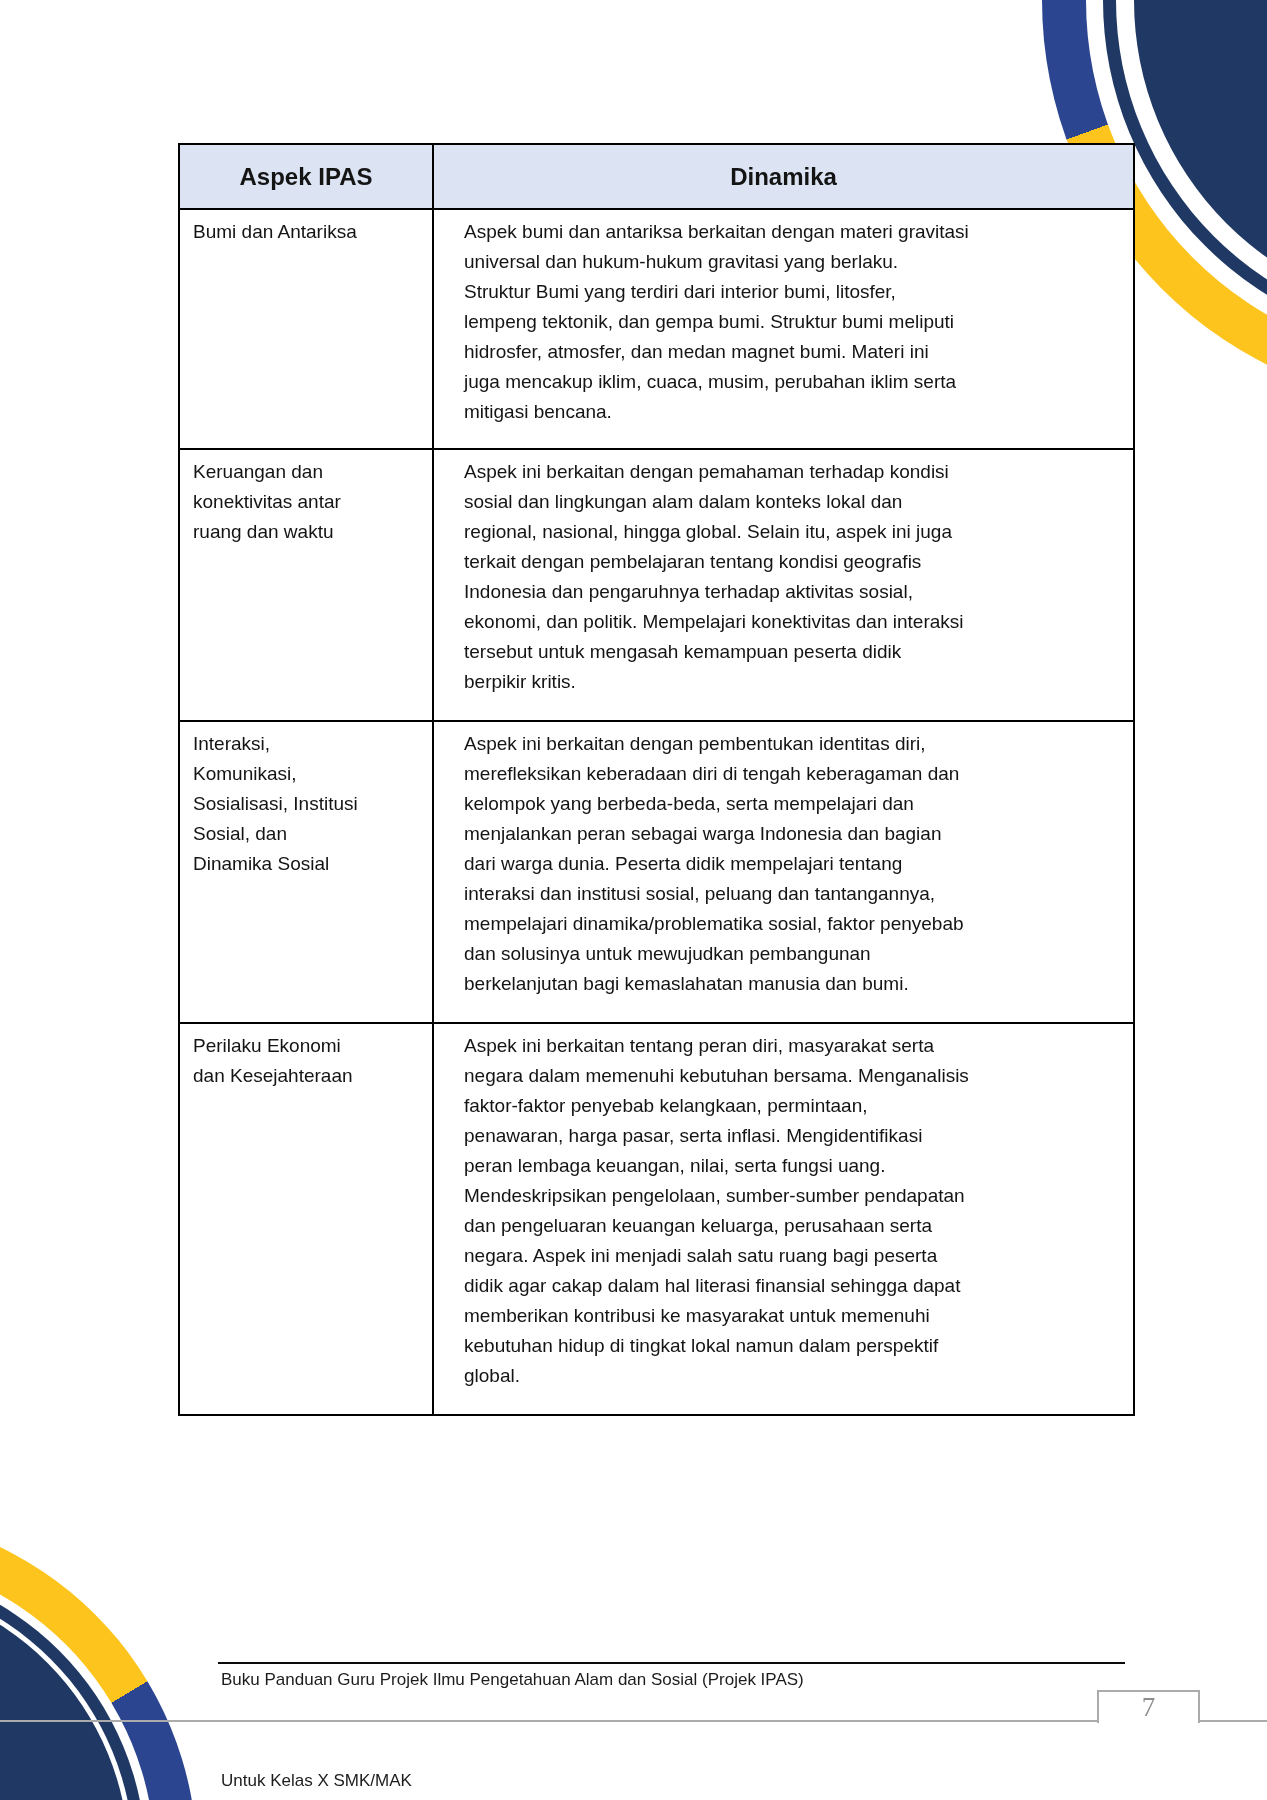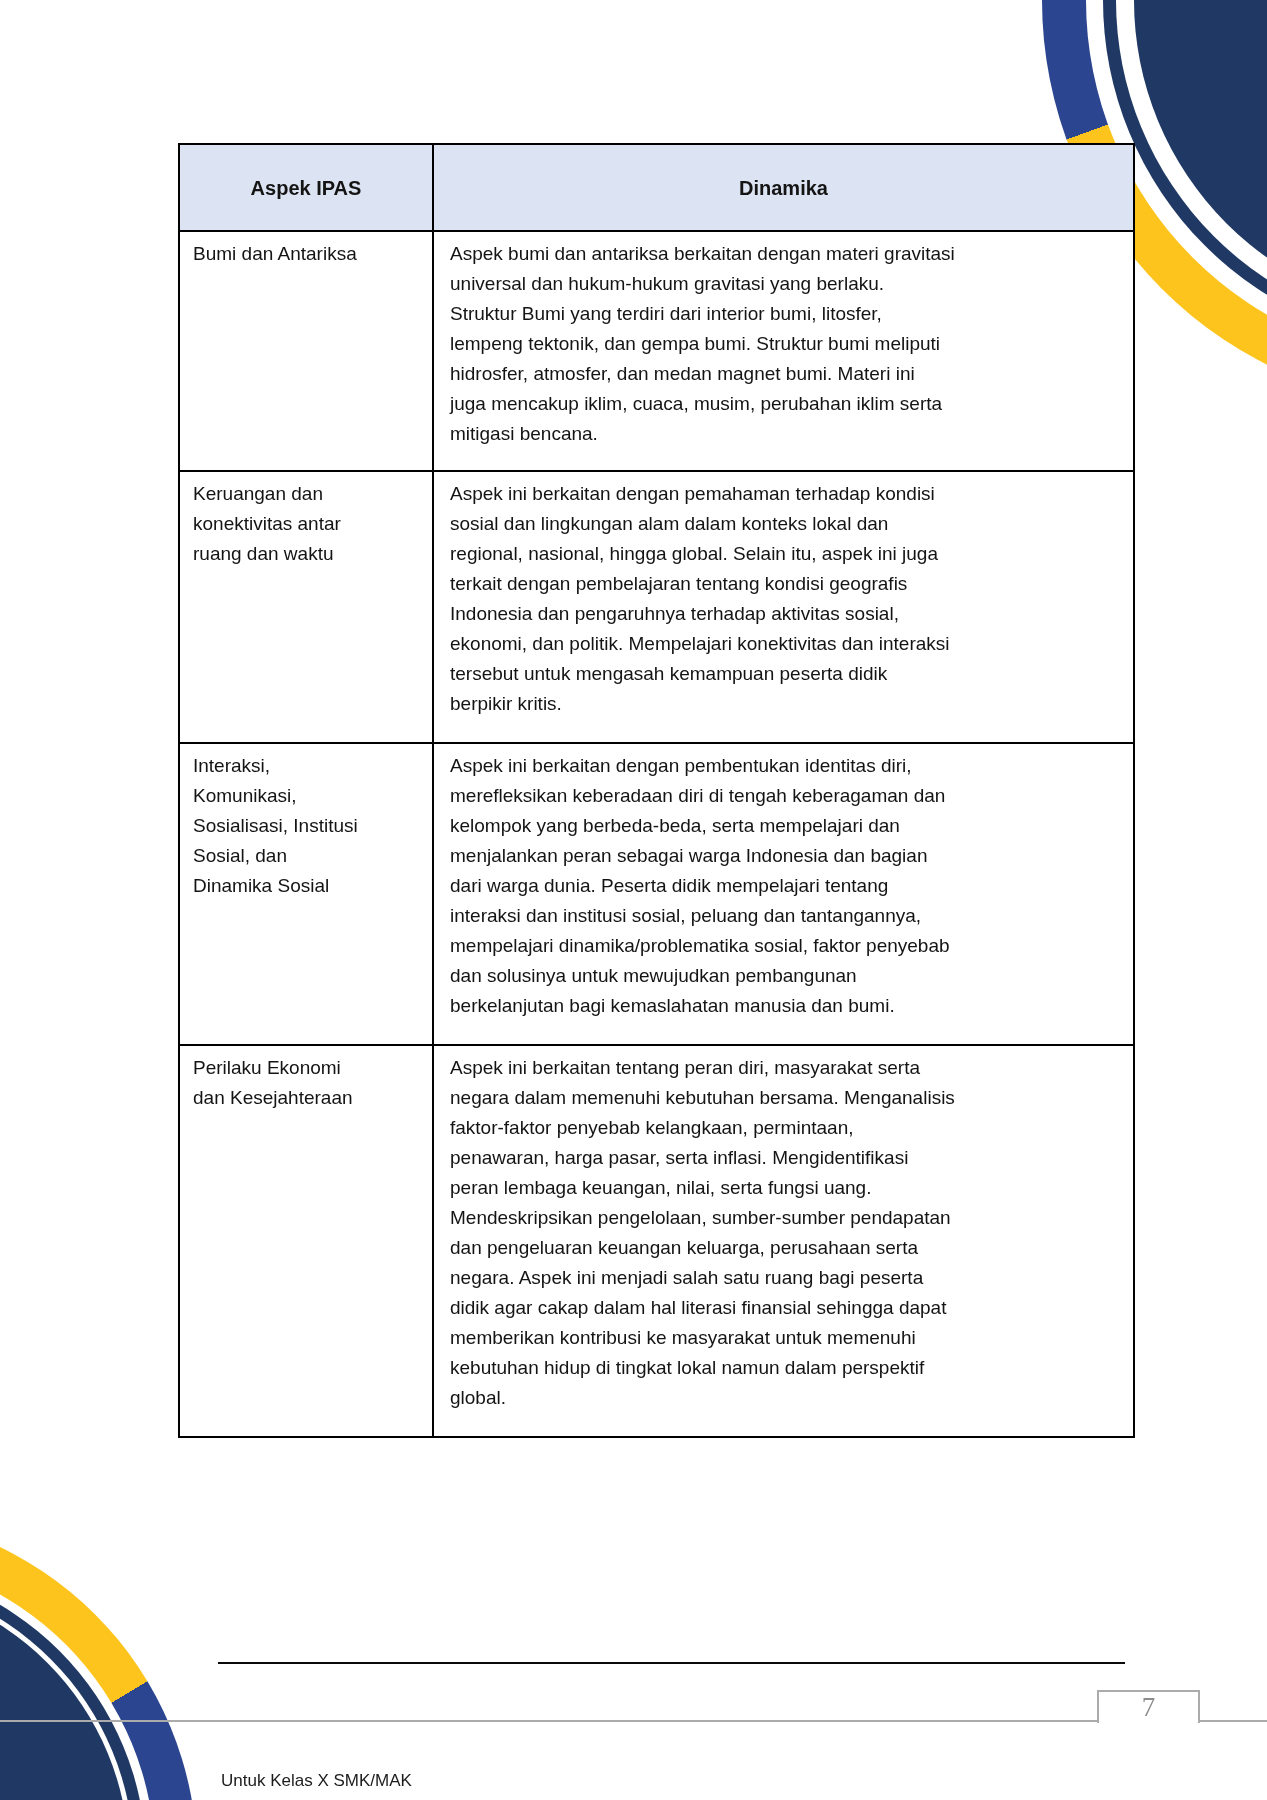--- a/index.html
+++ b/index.html
@@ -41,25 +41,25 @@
   
   table.ipas{
     position:absolute;left:178px;top:143px;width:955px;z-index:2;
     border-collapse:collapse;table-layout:fixed;background:#fff;
   }
   table.ipas th,table.ipas td{
     border:2px solid #000;vertical-align:top;
     font-size:19px;line-height:30px;
   }
   table.ipas th{
-    background:var(--header-bg);font-weight:bold;font-size:20px;
-    text-align:center;vertical-align:middle;height:53px;padding:16px;
+    background:var(--header-bg);font-weight:bold;font-size:24px;
+    text-align:center;vertical-align:middle;height:53px;padding:5px;
   }
   td.aspek{width:250px;padding:7px 0 7px 13px;white-space:pre-line;}
-  td.desk {padding:7px 10px 7px 16px;white-space:pre-line;margin-left:36px;}
+  td.desk {padding:7px 10px 7px 30px;white-space:pre-line;margin-left:36px;}
   tr.r1 td{height:224px;}
   tr.r2 td{height:256px;}
   tr.r3 td{height:286px;}
   tr.r4 td{height:376px;}
   col.c1{width:254px;} col.c2{width:701px;}
 
   
   .footer-rule-black{position:absolute;left:218px;top:1662px;width:907px;height:2px;background:#0a0a0a;z-index:2;}
   .footer-line{position:absolute;left:221px;font-size:17px;line-height:26px;color:#1c1c1c;z-index:2;white-space:nowrap;}
   .footer-line.l1{top:1667px;}
@@ -159,19 +159,20 @@
 negara. Aspek ini menjadi salah satu ruang bagi peserta
 didik agar cakap dalam hal literasi finansial sehingga dapat
 memberikan kontribusi ke masyarakat untuk memenuhi
 kebutuhan hidup di tingkat lokal namun dalam perspektif
 global.</td>
       </tr>
     </tbody>
   </table>
 
   <div class="footer-rule-black"></div>
+  <div class="footer-line l1">Buku Panduan Guru Projek Ilmu Pengetahuan Alam dan Sosial (Projek IPAS)</div>
   <div class="footer-line l2">Untuk Kelas X SMK/MAK</div>
   <div class="gray-rule"></div>
   <div class="page-number-tab">
     <span>7</span>
   </div>
 
 </div>
 
 </body></html>

